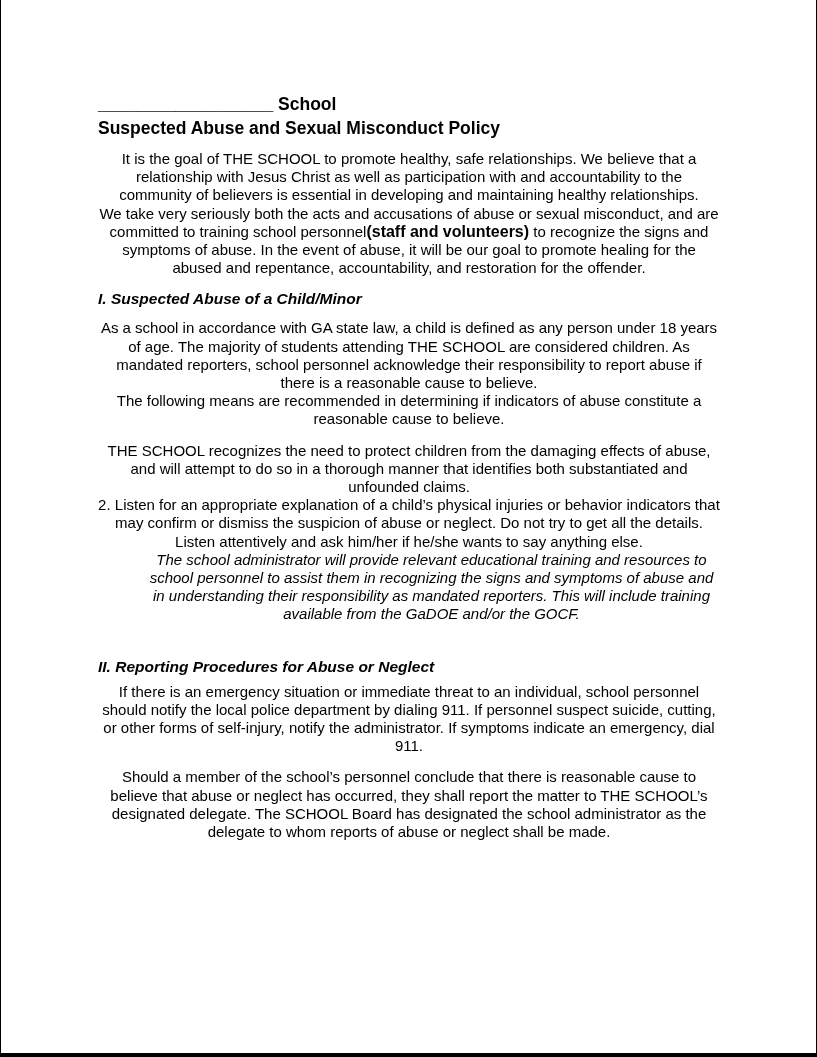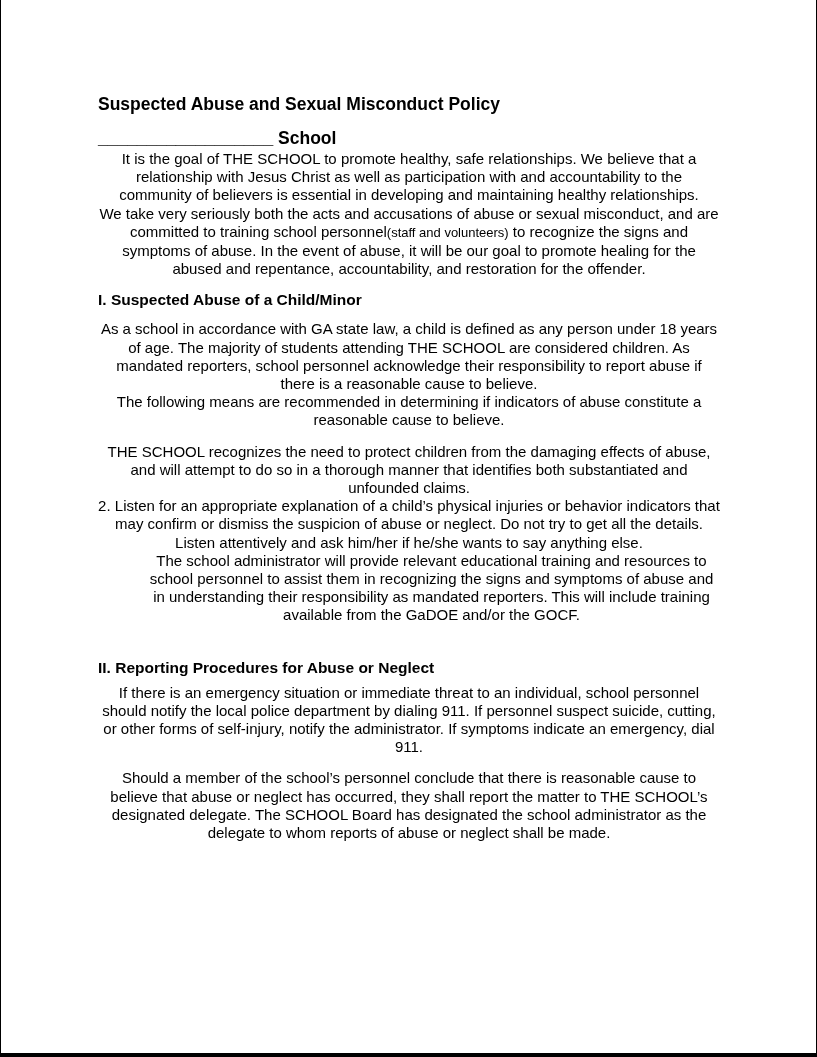--- a/index.html
+++ b/index.html
@@ -39,44 +39,47 @@
   .body-text {
     font-size: 15px;
     line-height: 18.2px;
     margin: 0;
     text-align: center;
   }
   .gap-top {
     margin-top: 13px;
   }
   .inline-small {
-    font-size: 13px;
+    font-size: 16px;
+    font-weight: bold;
   }
   .italic-note {
+    font-style: italic;
     margin-left: 45px;
   }
   .section-heading {
     font-size: 15.5px;
     font-weight: bold;
     line-height: 19px;
     margin: 12px 0 11px 0;
+    font-style: italic;
   }
   .section-heading.big-gap {
     margin: 33px 0 7px 0;
   }
 </style>
 </head>
 <body>
 
 <div class="page">
   <div class="content">
 
+    <p class="doc-title">__________________ School</p>
+
     <p class="doc-title subtitle">Suspected Abuse and Sexual Misconduct Policy</p>
-
-    <p class="doc-title">__________________ School</p>
 
     <p class="body-text">It is the goal of THE SCHOOL to promote healthy, safe relationships. We believe that a relationship with Jesus Christ as well as participation with and accountability to the community of believers is essential in developing and maintaining healthy relationships.</p>
 
     <p class="body-text"><span>We take very seriously both the acts and accusations of abuse or sexual misconduct, and are committed to training school personnel</span><span class="inline-small">(staff and volunteers)</span><span> to recognize the signs and symptoms of abuse. In the event of abuse, it will be our goal to promote healing for the abused and repentance, accountability, and restoration for the offender.</span></p>
 
     <p class="section-heading">I. Suspected Abuse of a Child/Minor</p>
 
     <p class="body-text">As a school in accordance with GA state law, a child is defined as any person under 18 years of age. The majority of students attending THE SCHOOL are considered children. As mandated reporters, school personnel acknowledge their responsibility to report abuse if there is a reasonable cause to believe.</p>
 
     <p class="body-text">The following means are recommended in determining if indicators of abuse constitute a reasonable cause to believe.</p>

